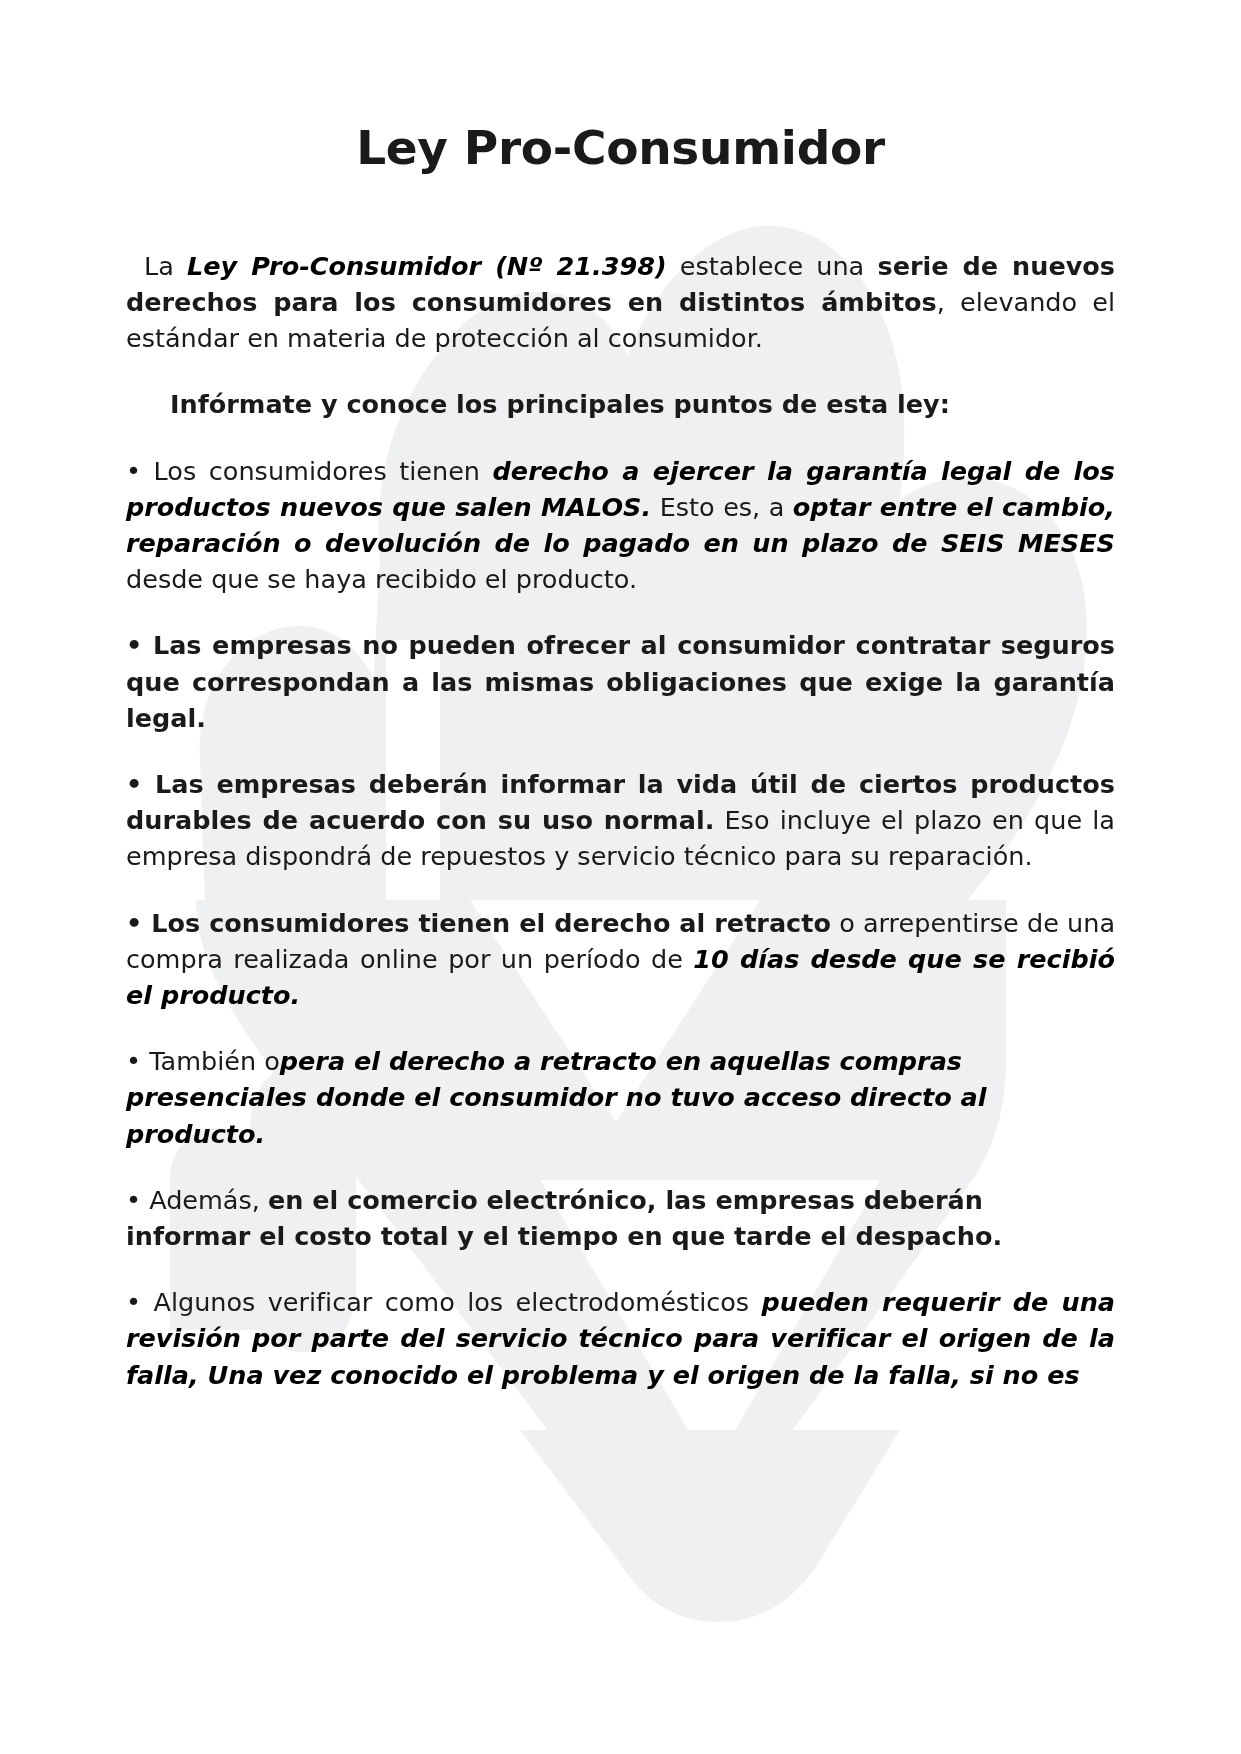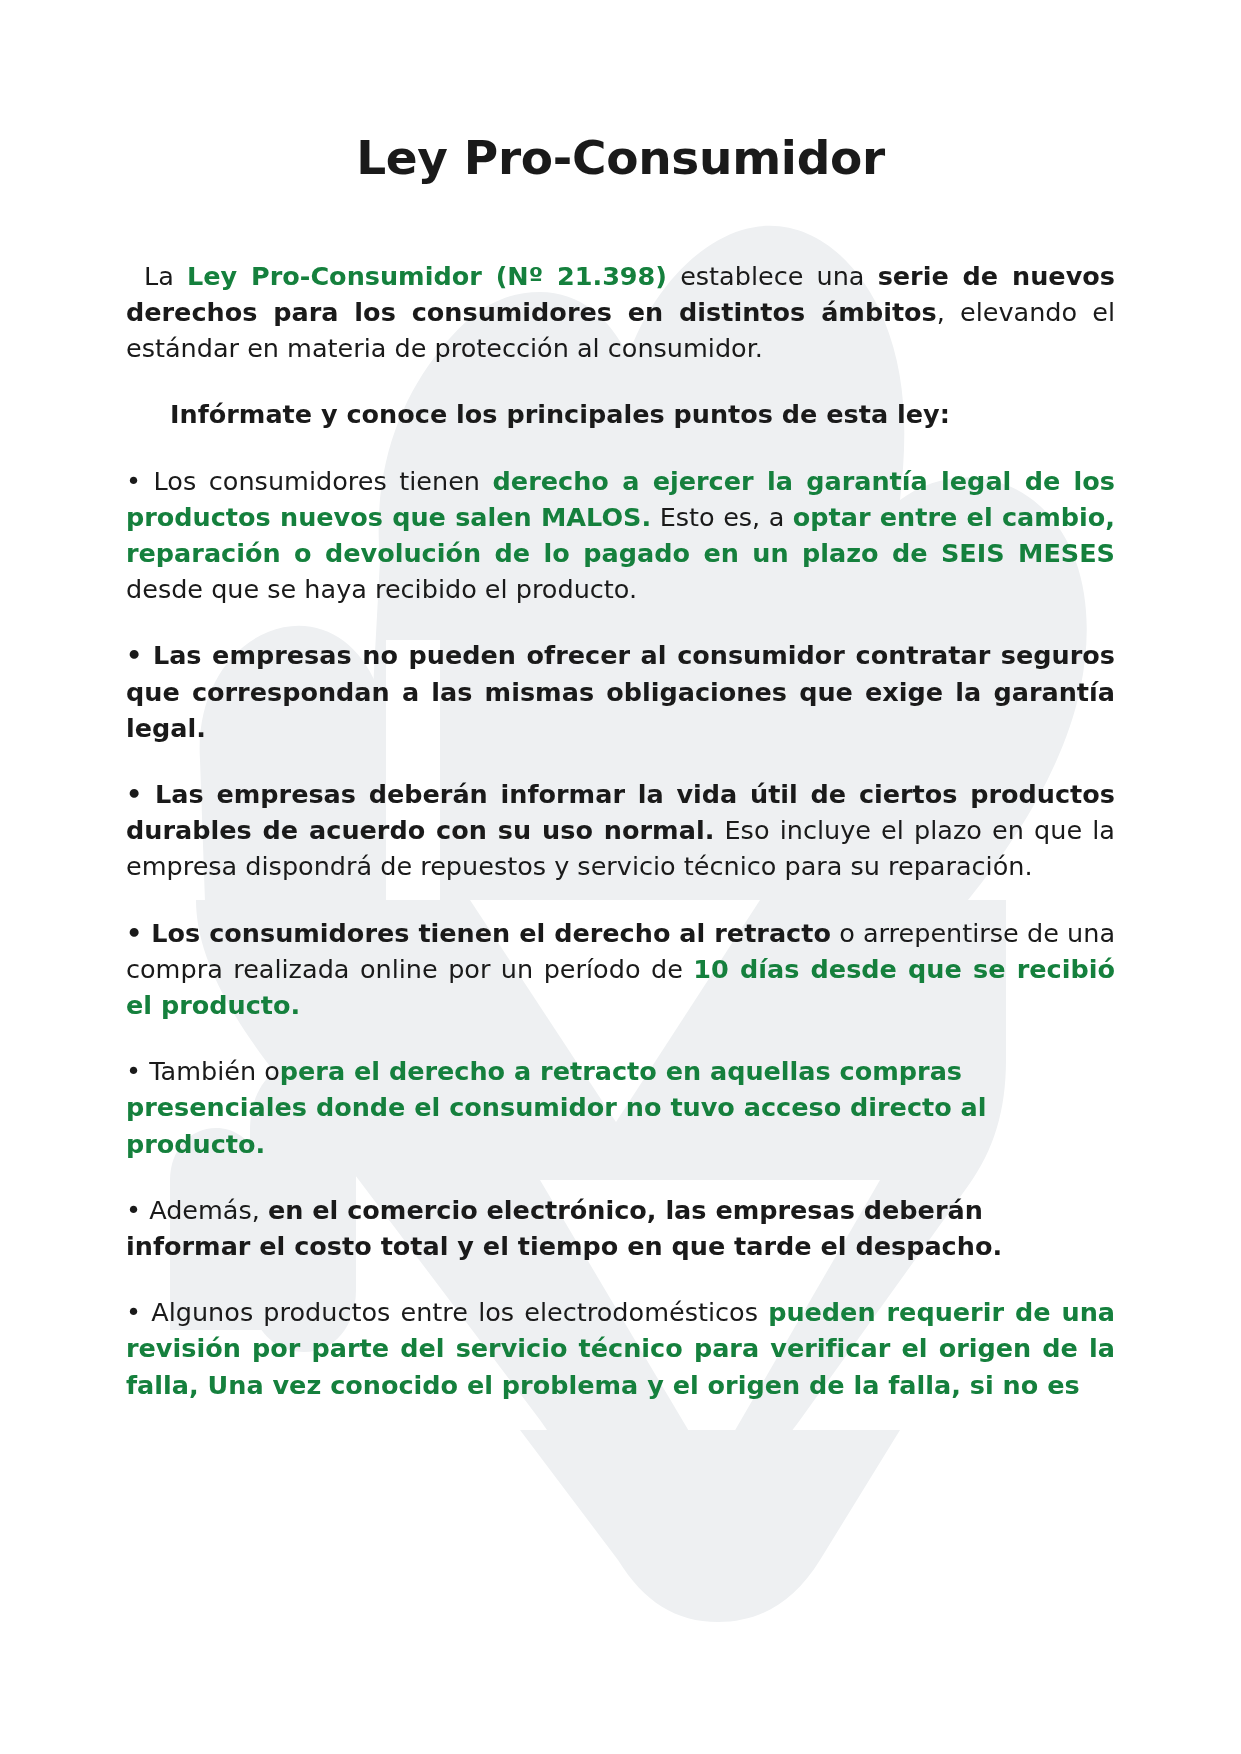--- a/index.html
+++ b/index.html
@@ -35,21 +35,21 @@
     height: 100%;
   }
   
   .content {
     position: relative;
     z-index: 2;
     padding: 0 126px;
     box-sizing: border-box;
   }
   .doc-title {
-    margin: 14px;
+    margin: 4px;
     padding-top: 118px;
     text-align: center;
     font-size: 47px;
     line-height: 1.1;
     font-weight: bold;
     color: #1a1a1a;
     letter-spacing: -0.3px;
   }
   .body-block {
     margin-top: 74px;
@@ -68,22 +68,23 @@
     text-align: left;
   }
   .indent-first {
     display: inline-block;
     width: 18px;
   }
   b, .b {
     font-weight: bold;
   }
   .red {
-    color: #15803d;
-    font-weight: bold;
+    color: #000000;
+    font-weight: bold;
+    font-style: italic;
   }
   .heading-line {
     font-weight: bold;
     margin-left: 44px;
   }
 </style>
 </head>
 <body>
 
 <div class="page">
@@ -197,18 +198,18 @@
 
       <p class="para noj">
         <span>• También o</span><span class="red">pera el derecho a retracto en aquellas compras presenciales donde el consumidor no tuvo acceso directo al producto.</span>
       </p>
 
       <p class="para noj">
         <span>• Además, </span><span class="b">en el comercio electrónico, las empresas deberán informar el costo total y el tiempo en que tarde el despacho.</span>
       </p>
 
       <p class="para">
-        <span>• Algunos productos entre los electrodomésticos </span><span class="red">pueden requerir de una revisión por parte del servicio técnico para verificar el origen de la falla, Una vez conocido el problema y el origen de la falla, si no es</span>
+        <span>• Algunos verificar como los electrodomésticos </span><span class="red">pueden requerir de una revisión por parte del servicio técnico para verificar el origen de la falla, Una vez conocido el problema y el origen de la falla, si no es</span>
       </p>
 
     </div>
   </div>
 </div>
 
 </body></html>

